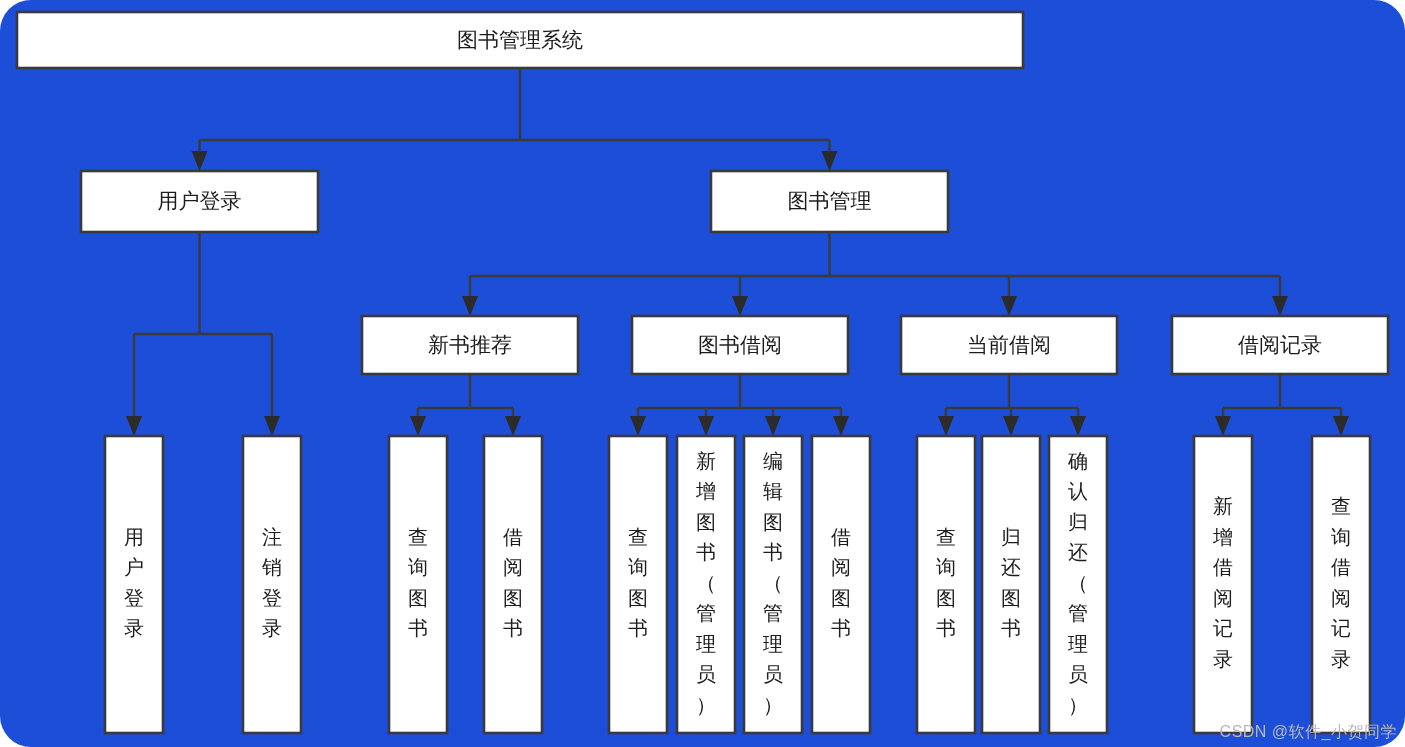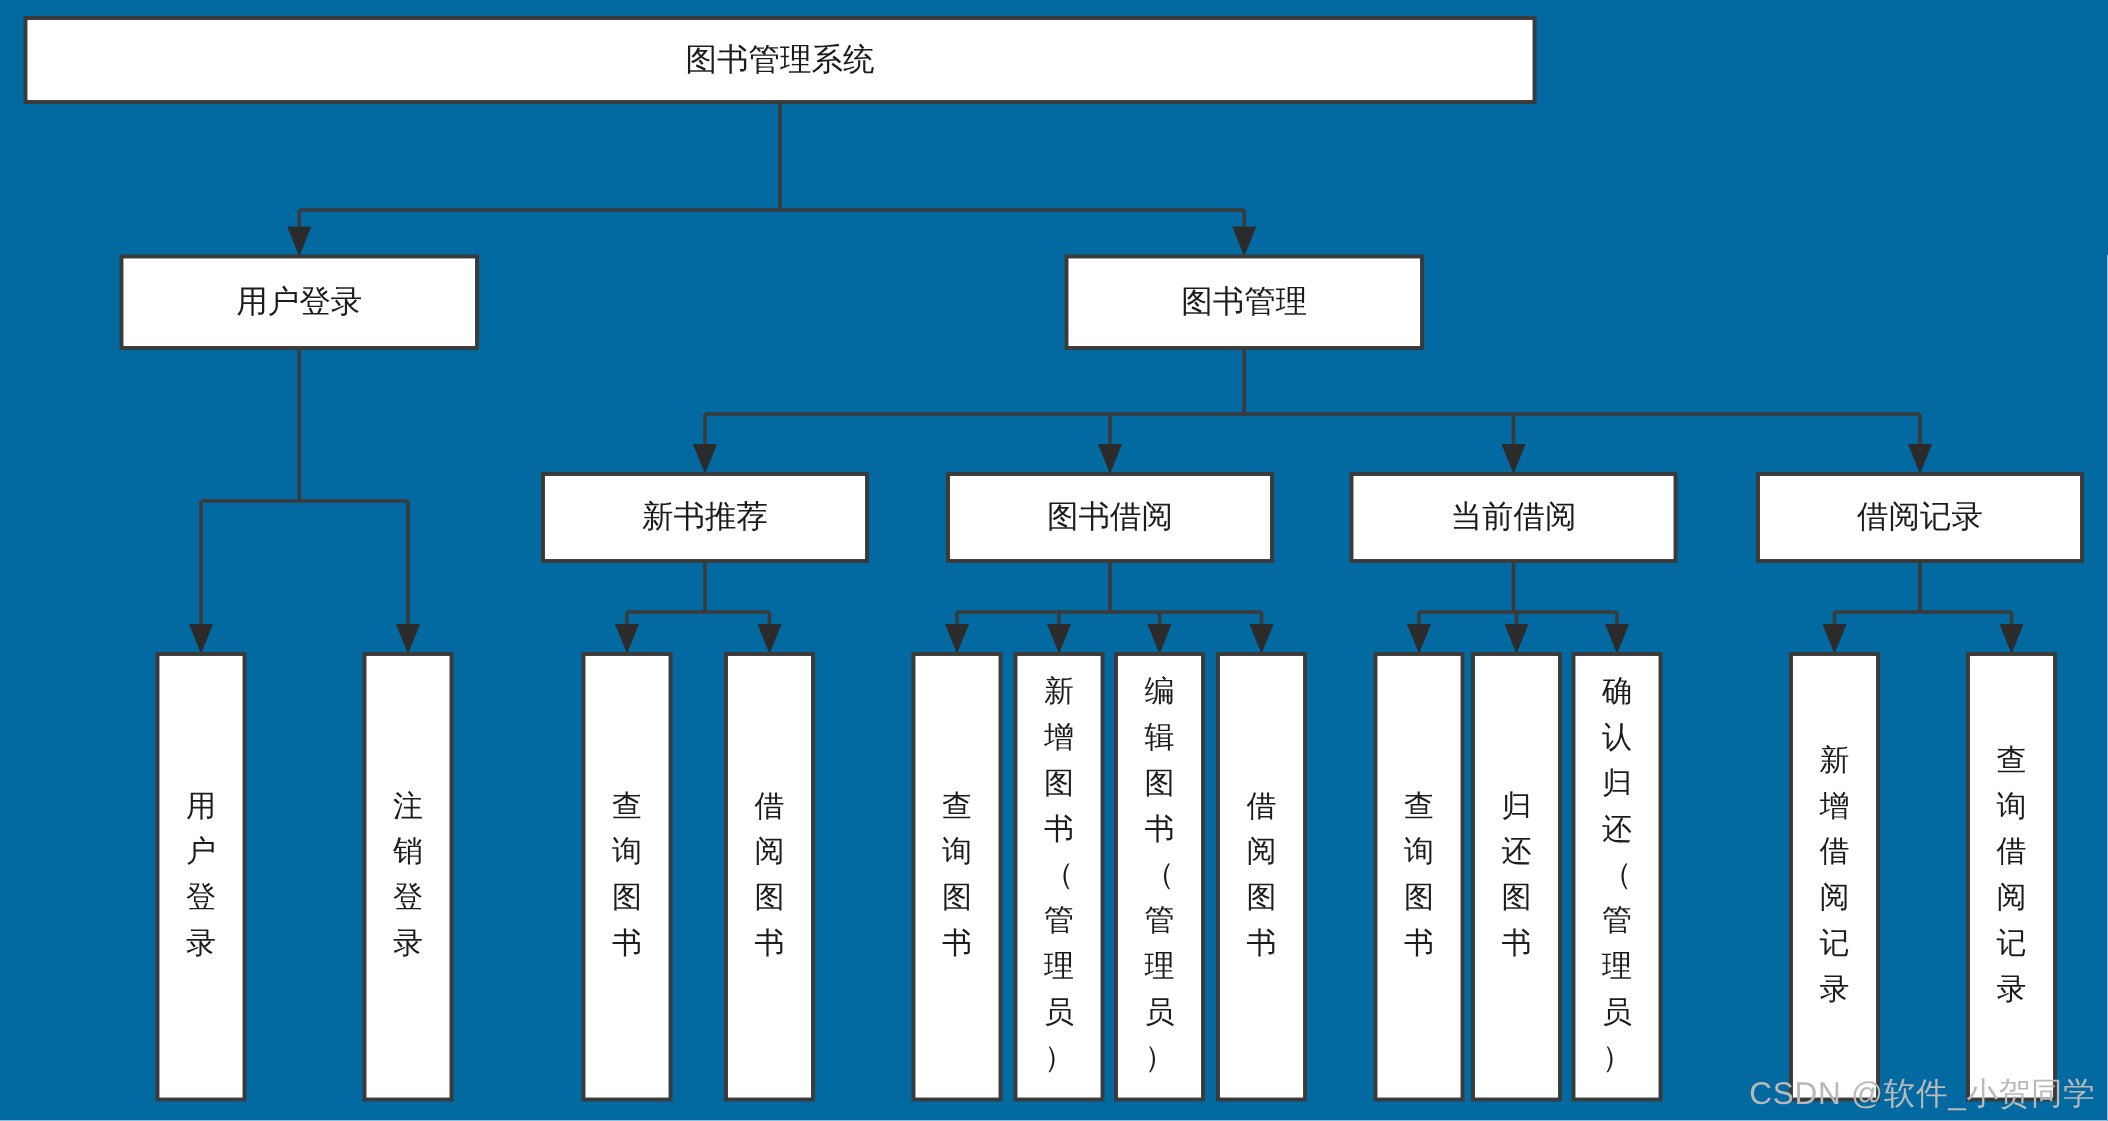--- a/index.html
+++ b/index.html
@@ -7,22 +7,23 @@
     padding: 0;
     background: #ffffff;
   }
   body {
     font-family: "Liberation Sans", "DejaVu Sans", sans-serif;
   }
   #diagram-root {
     position: relative;
     width: 1405px;
     height: 747px;
-    background: #0369a1;
+    background: #1d4ed8;
     overflow: hidden;
+    border-radius: 31px;
   }
   svg#tree-canvas {
     position: absolute;
     left: 0;
     top: 0;
     width: 1405px;
     height: 747px;
   }
   .node-box {
     fill: #ffffff;
@@ -50,21 +51,21 @@
   }
   .arrow-head {
     fill: #2b2b2b;
     stroke: none;
   }
   .watermark {
     position: absolute;
     right: 8px;
     bottom: 4px;
     font-family: "Liberation Sans", "DejaVu Sans", sans-serif;
-    font-size: 21px;
+    font-size: 16px;
     color: #b9b9b9;
     letter-spacing: 0.5px;
     white-space: nowrap;
     margin-top: 46px;
   }
 </style>
 </head>
 <body>
 
 <div id="diagram-root">

